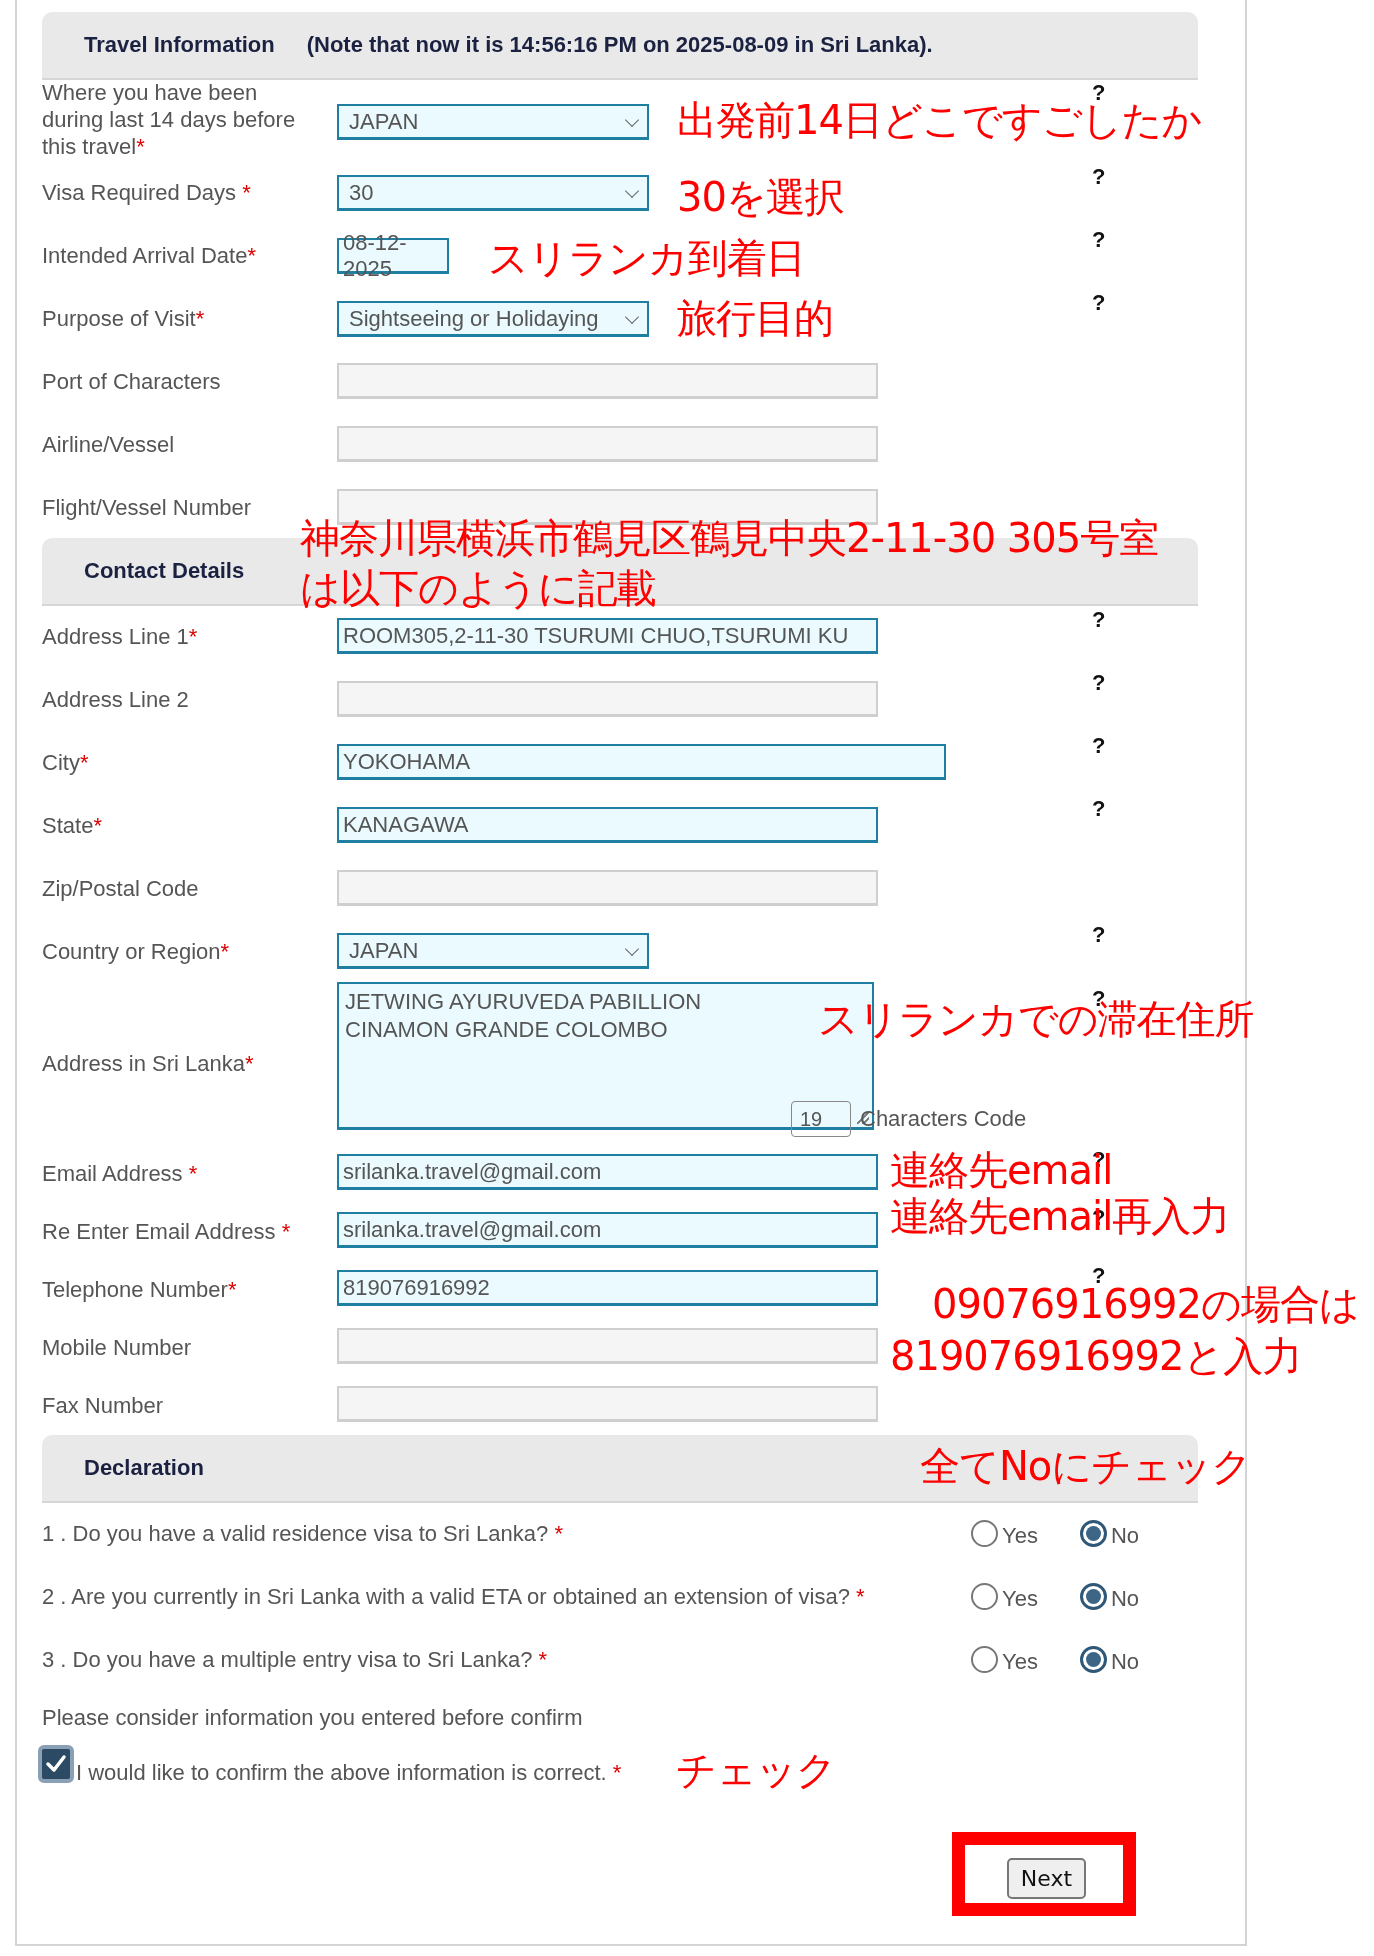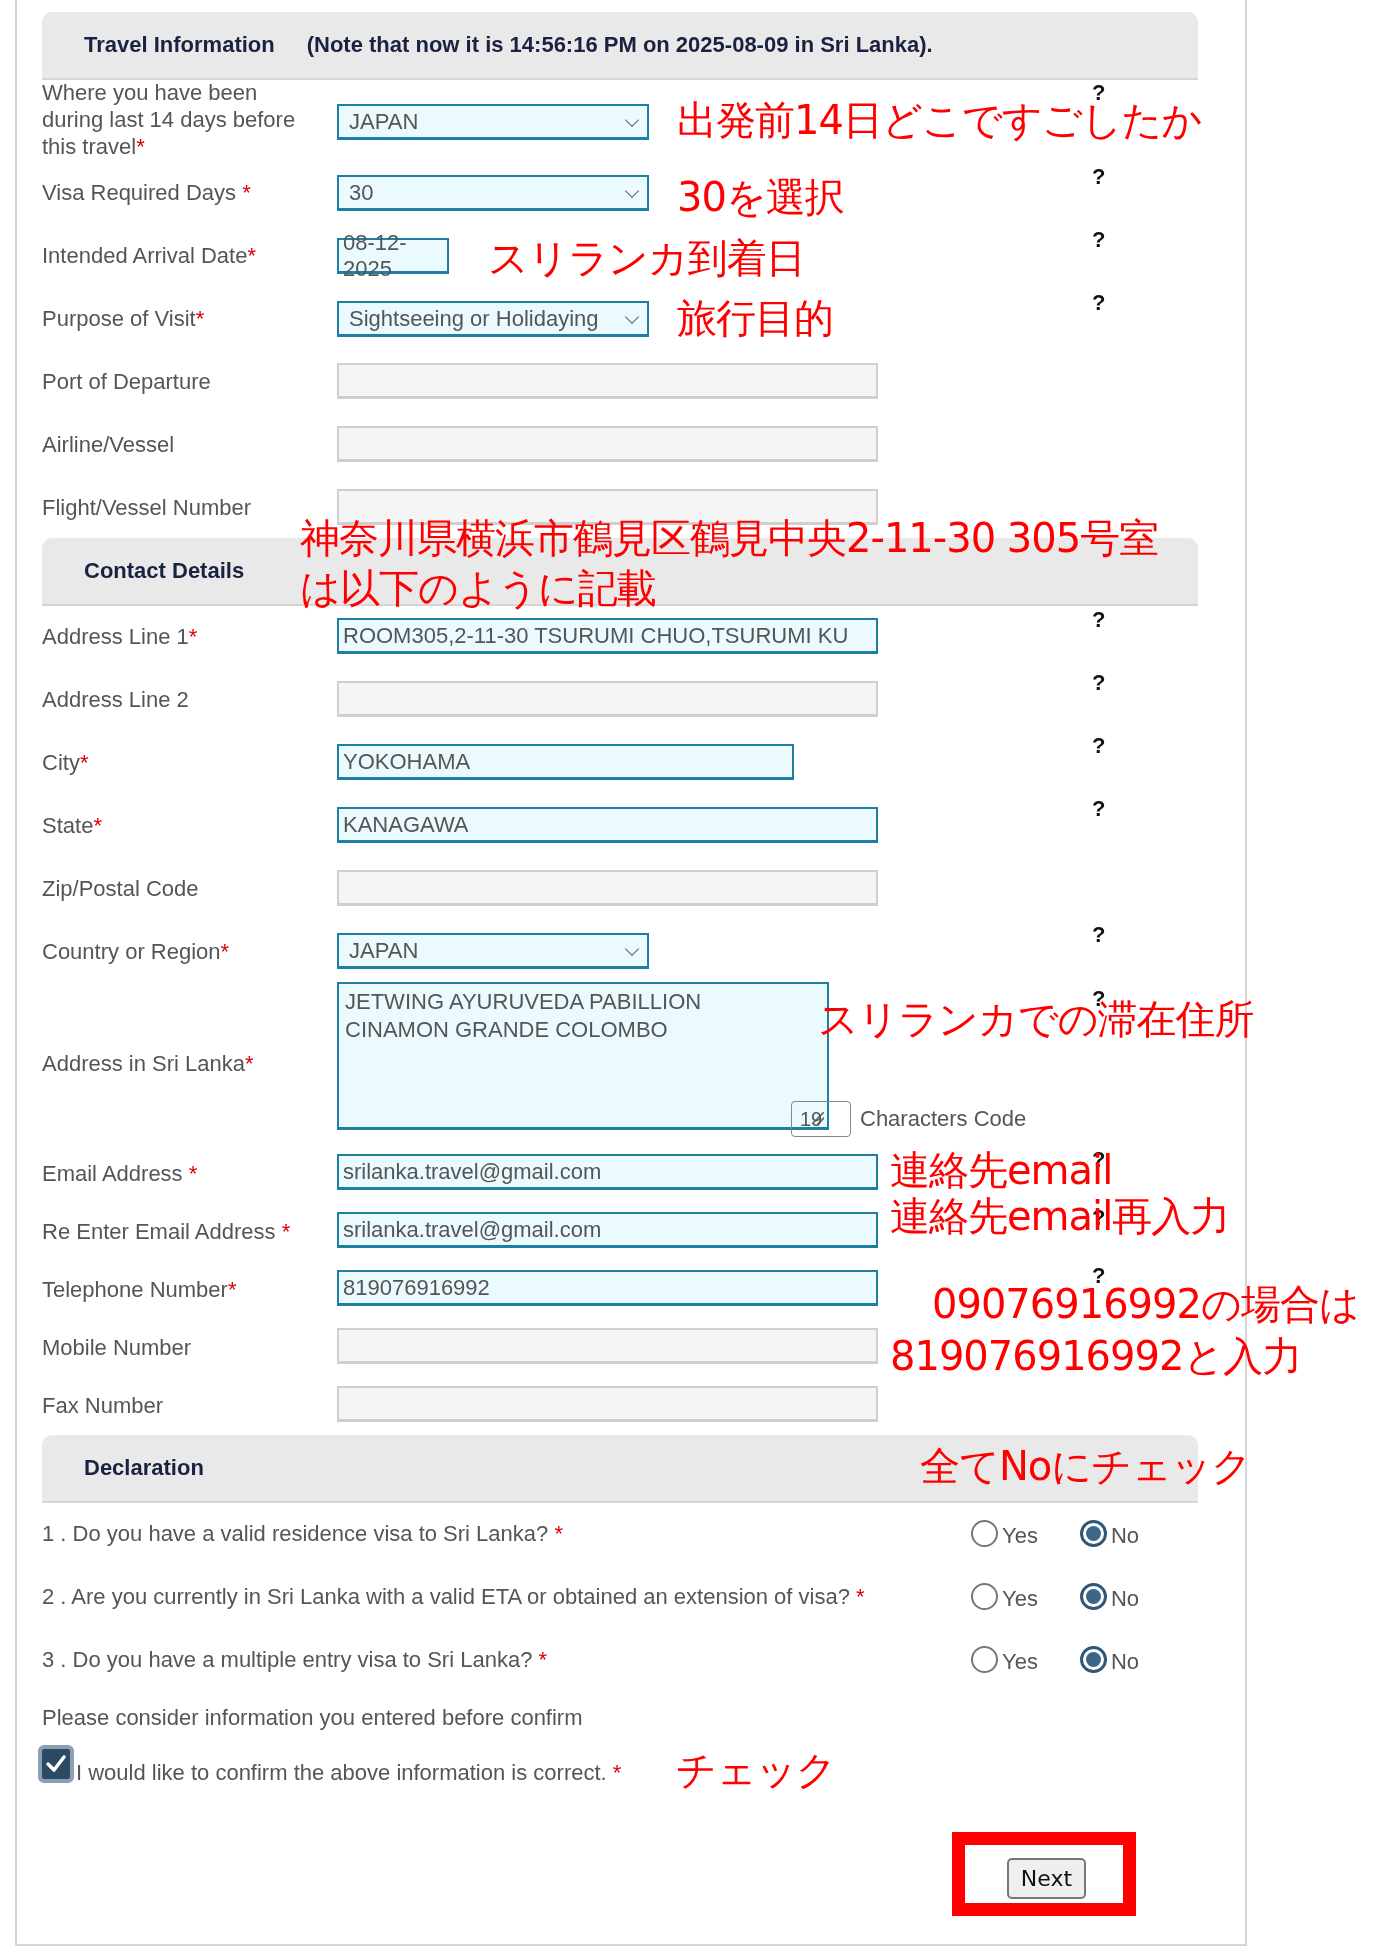--- a/index.html
+++ b/index.html
@@ -39,21 +39,21 @@
     border-right: 1.5px solid #666; border-bottom: 1.5px solid #666; transform: rotate(45deg);
   }
   .help {
     position: absolute; left: 1092px; font-size: 22px; font-weight: bold; color: #111;
   }
   .annot {
     position: absolute; color: #ff0000; font-size: 40px; line-height: 44px; white-space: nowrap;
     font-family: "DejaVu Sans", sans-serif; letter-spacing: -1px;
   }
   .textarea {
-    position: absolute; left: 337px; top: 982px; width: 492px; height: 148px;
+    position: absolute; left: 337px; top: 982px; width: 537px; height: 148px;
     background: #eafaff; border: 2px solid #1e7fa3; border-bottom-width: 3px;
     font-size: 22px; line-height: 28px; color: #555; padding: 4px 6px;
   }
   .textarea .line { white-space: nowrap; }
   .resize-grip {
     position: absolute; right: 3px; bottom: 3px; width: 12px; height: 12px;
     background: linear-gradient(135deg, transparent 45%, #777 46%, #777 54%, transparent 55%, transparent 70%, #777 71%, #777 79%, transparent 80%);
   }
   .counter {
     position: absolute; left: 791px; top: 1101px; width: 60px; height: 36px;
@@ -129,21 +129,21 @@
 <div class="annot" style="left:488px; top:236px;">スリランカ到着日</div>
 
 <div class="label" style="top:305px;"><span>Purpose of Visit</span><span class="req">*</span></div>
 <div class="field filled select" style="top:301px; width:312px;gap:24px;">
   <span>Sightseeing or Holidaying</span>
     <span class="chev"></span>
 </div>
 <div class="help" style="top:290px;">?</div>
 <div class="annot" style="left:677px; top:296px;">旅行目的</div>
 
-<div class="label" style="top:368px;">Port of Departure</div>
+<div class="label" style="top:368px;">Port of Characters</div>
 <div class="field empty" style="top:363px; width:541px;"></div>
 
 <div class="label" style="top:431px;">Airline/Vessel</div>
 <div class="field empty" style="top:426px; width:541px;"></div>
 
 <div class="label" style="top:494px;">Flight/Vessel Number</div>
 <div class="field empty" style="top:489px; width:541px;"></div>
 
 <div class="section-header" style="top:538px;">
   <span>Contact Details</span>
@@ -155,21 +155,21 @@
 <div class="field filled" style="top:618px; width:541px; padding-left:4px; overflow:hidden; white-space:nowrap;">
     <span>ROOM305,2-11-30 TSURUMI CHUO,TSURUMI KU</span>
   </div>
 <div class="help" style="top:607px;">?</div>
 
 <div class="label" style="top:686px;">Address Line 2</div>
 <div class="field empty" style="top:681px; width:541px;"></div>
 <div class="help" style="top:670px;">?</div>
 
 <div class="label" style="top:749px;"><span>City</span><span class="req">*</span></div>
-<div class="field filled" style="top:744px; width:457px; padding-left:4px;">
+<div class="field filled" style="top:744px; width:609px; padding-left:4px;">
     <span>YOKOHAMA</span>
   </div>
 <div class="help" style="top:733px;">?</div>
 
 <div class="label" style="top:812px;"><span>State</span><span class="req">*</span></div>
 <div class="field filled" style="top:807px; width:541px; padding-left:4px;">
     <span>KANAGAWA</span>
   </div>
 <div class="help" style="top:796px;">?</div>
 

